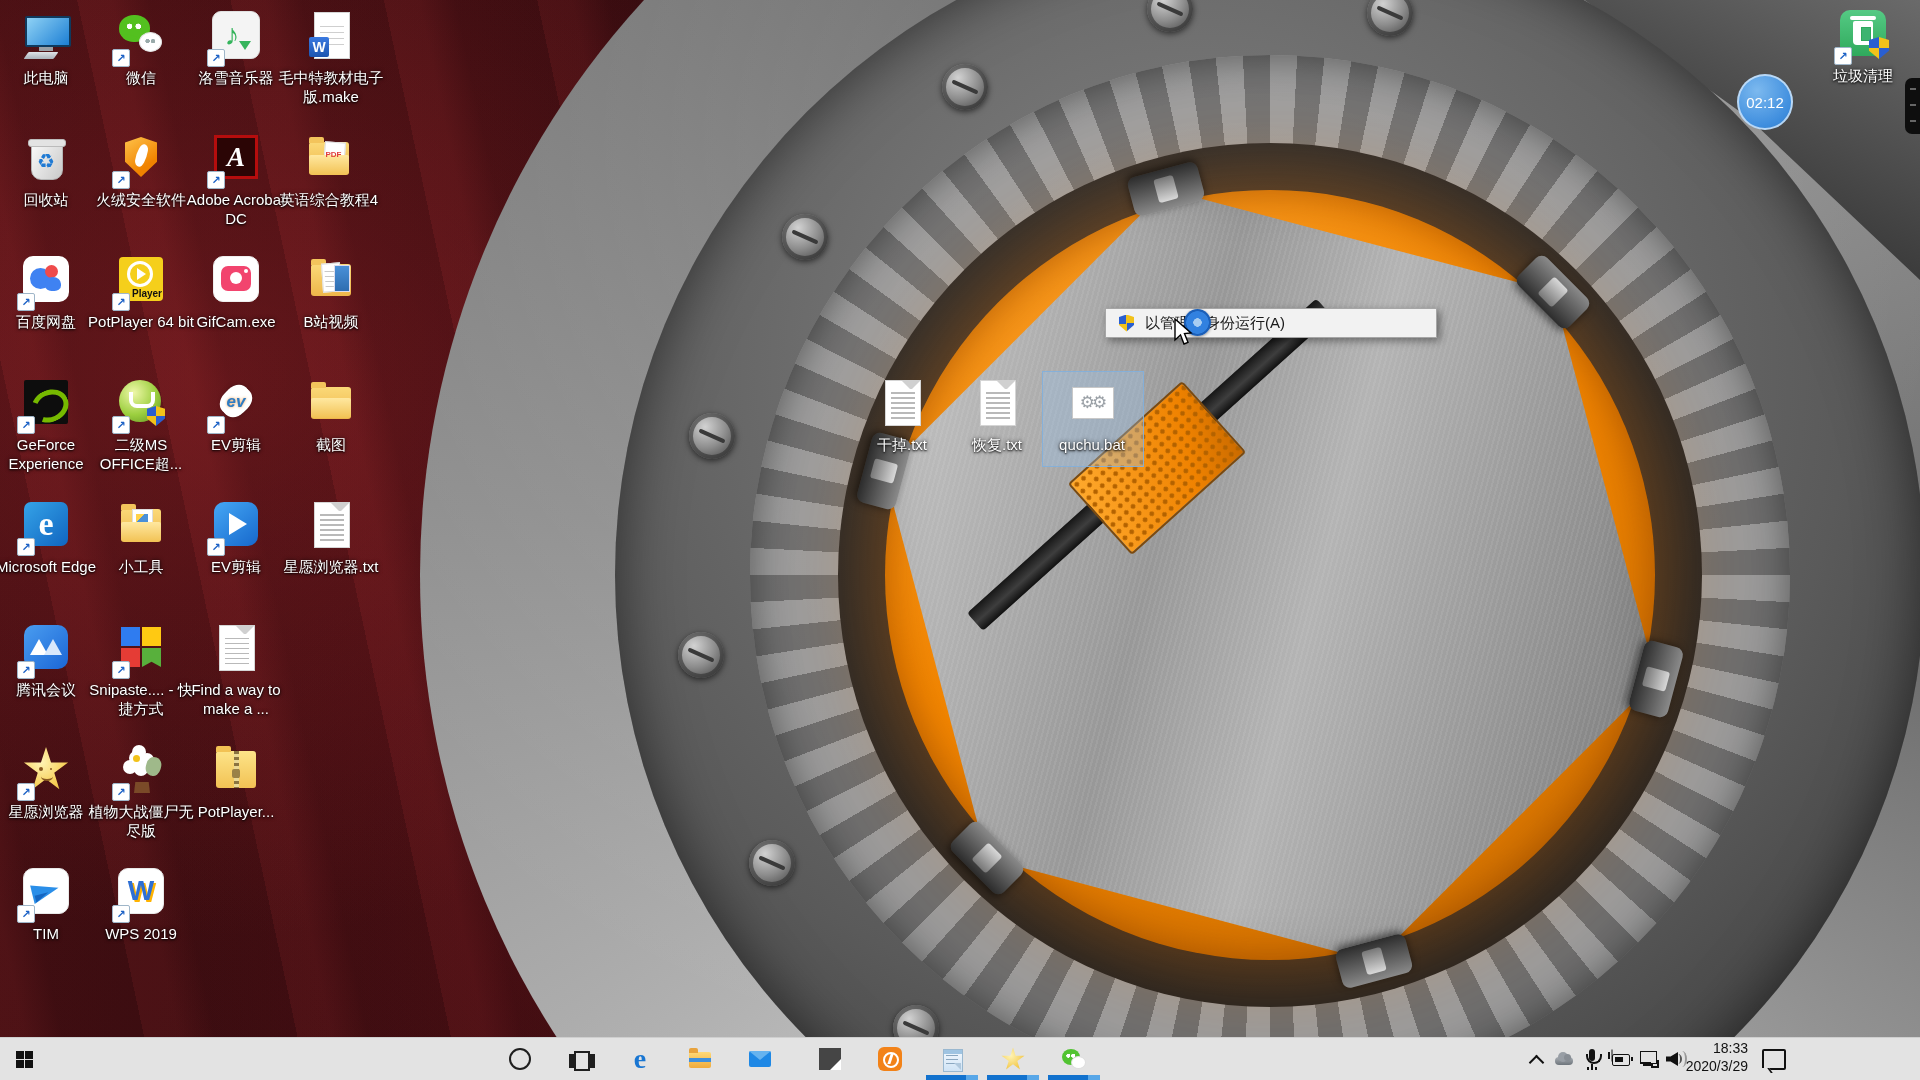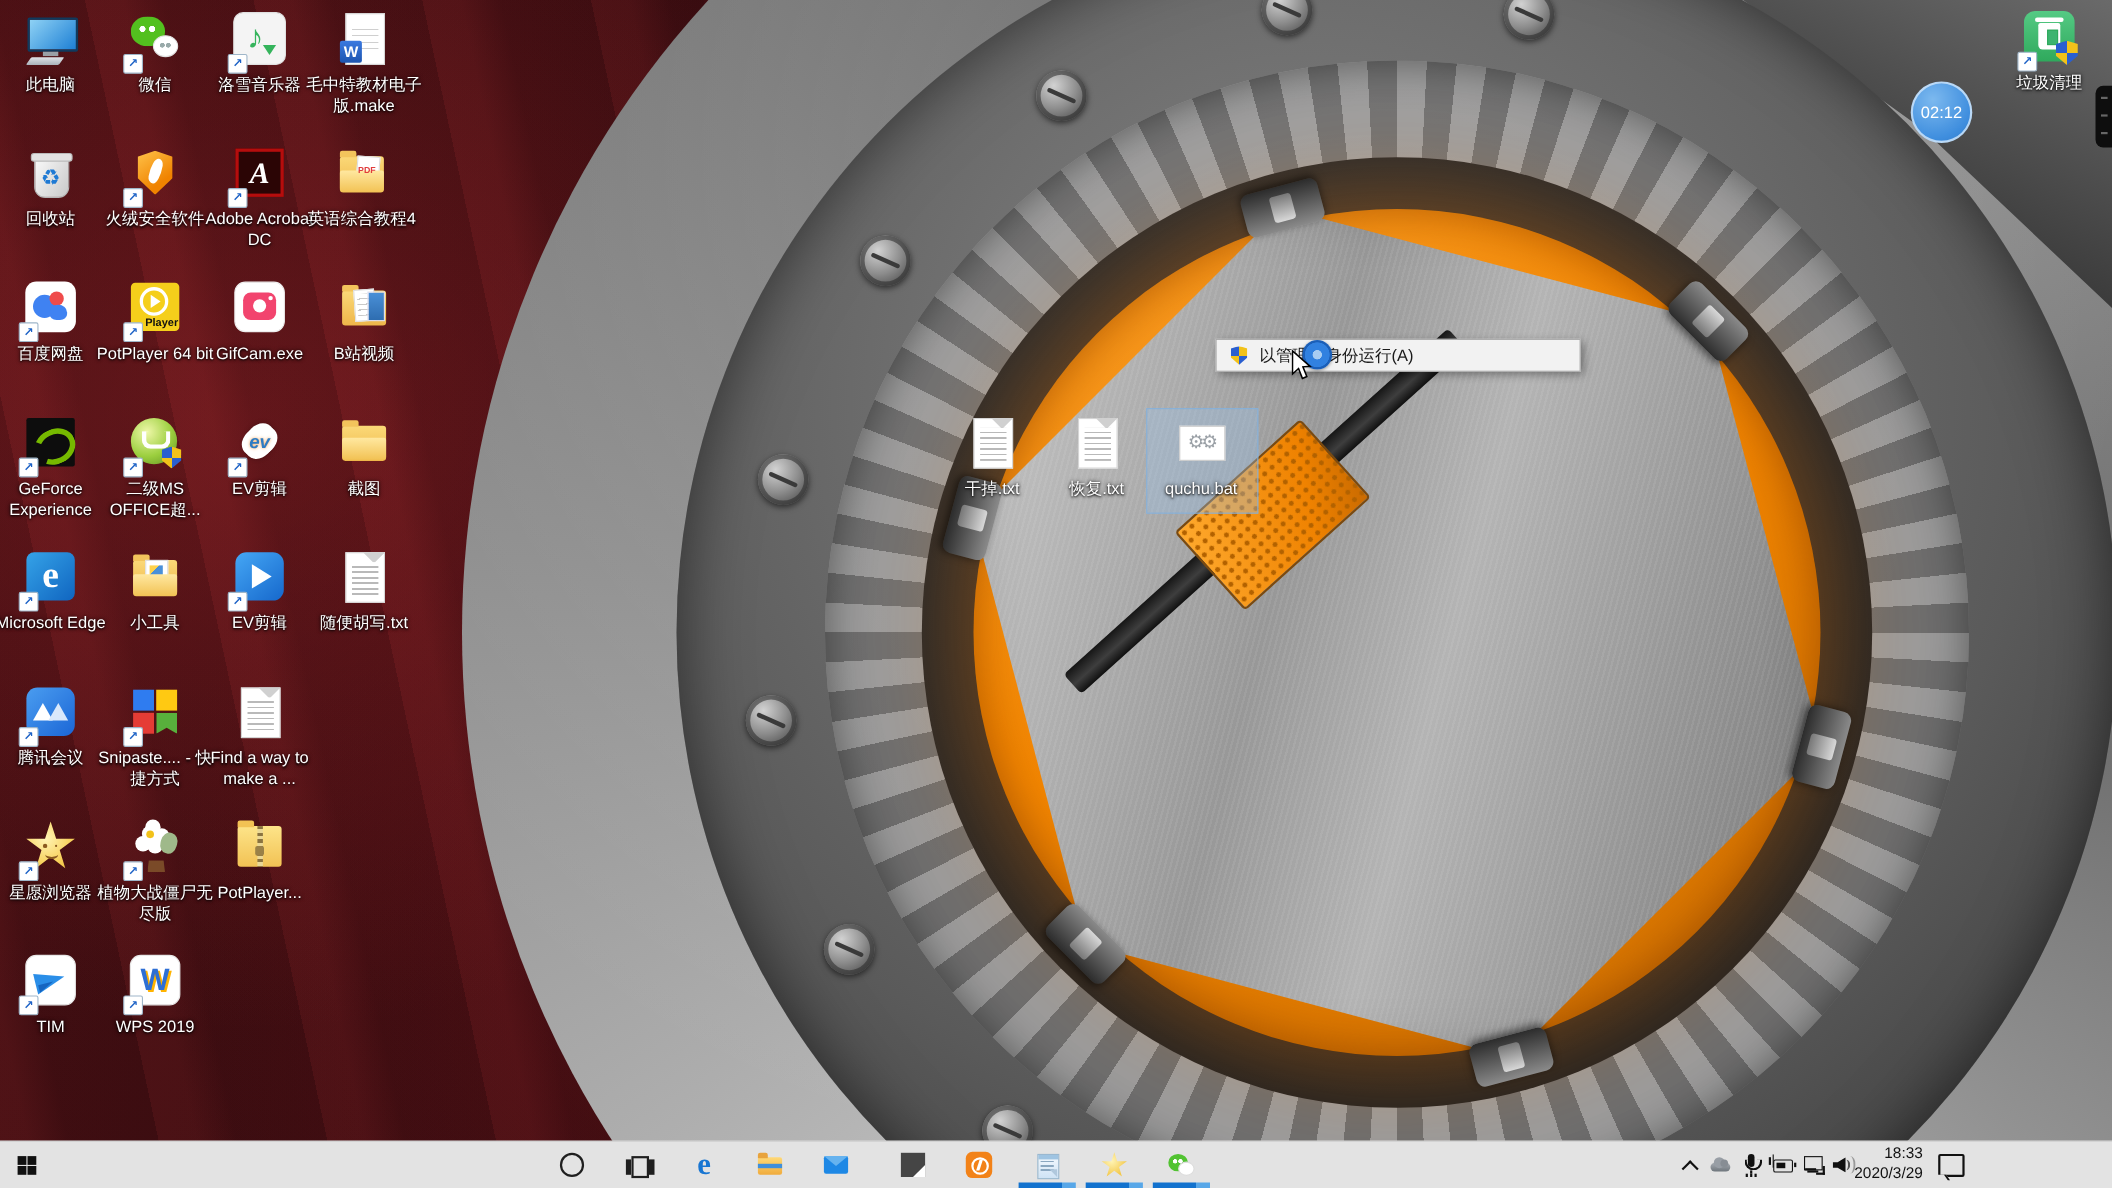--- a/index.html
+++ b/index.html
@@ -611,21 +611,21 @@
       </div>
       <div class="dicon" style="left: 276px; top: 497px;">
         <div class="icwrap">
           <div class="ic ic-txt">
             <span class="a"></span>
             <span class="b"></span>
             <span class="c"></span>
             <span class="g"></span>
           </div>
         </div>
-        <div class="dlabel">随便胡写.txt</div>
+        <div class="dlabel">星愿浏览器.txt</div>
       </div>
       <div class="dicon" style="left: -9px; top: 620px;">
         <div class="icwrap">
           <div class="ic ic-meeting">
             <span class="a"></span>
             <span class="b"></span>
             <span class="c"></span>
             <span class="g"></span>
           </div>
           <span class="sc">↗</span>

